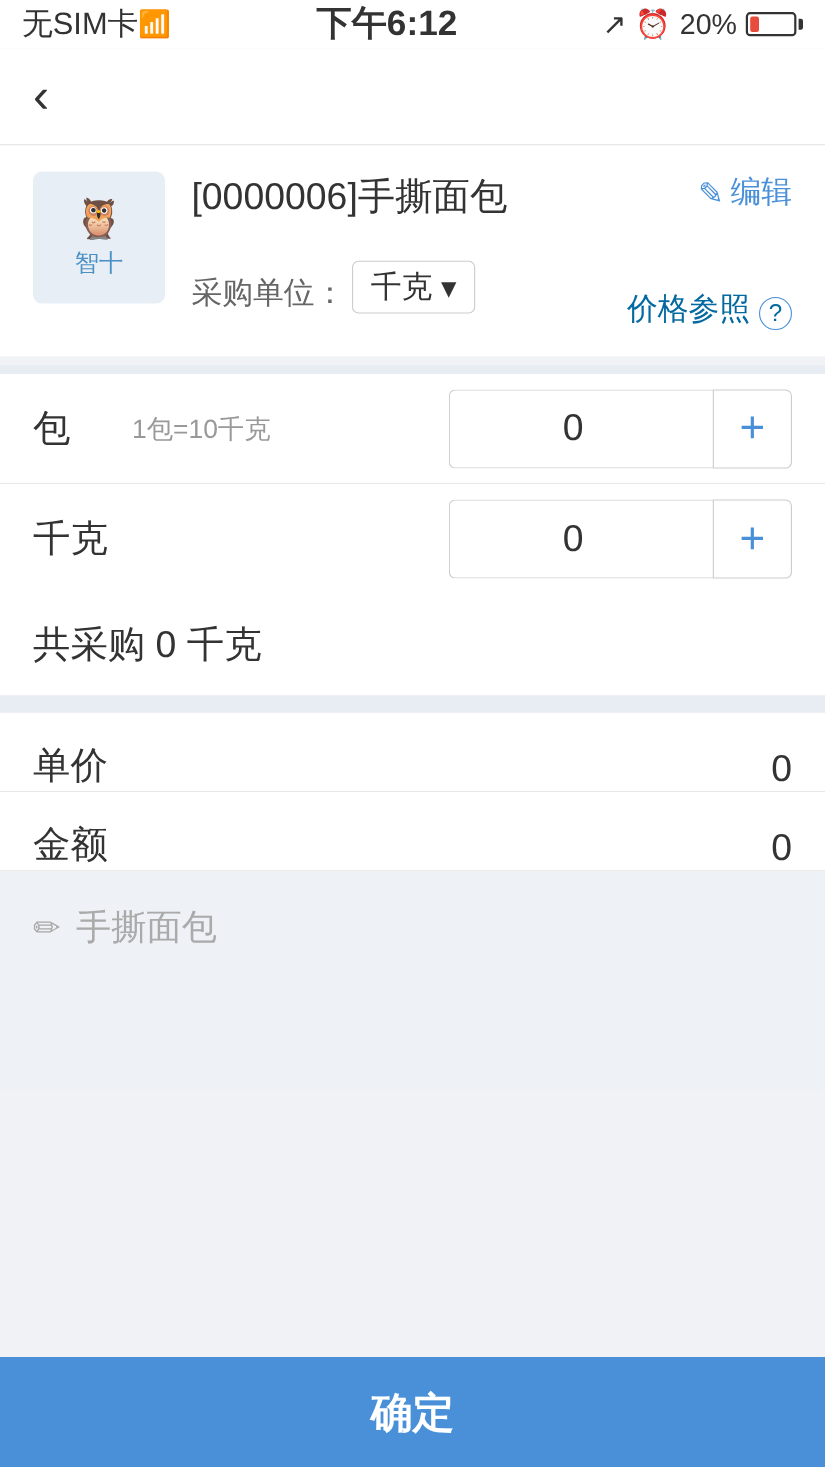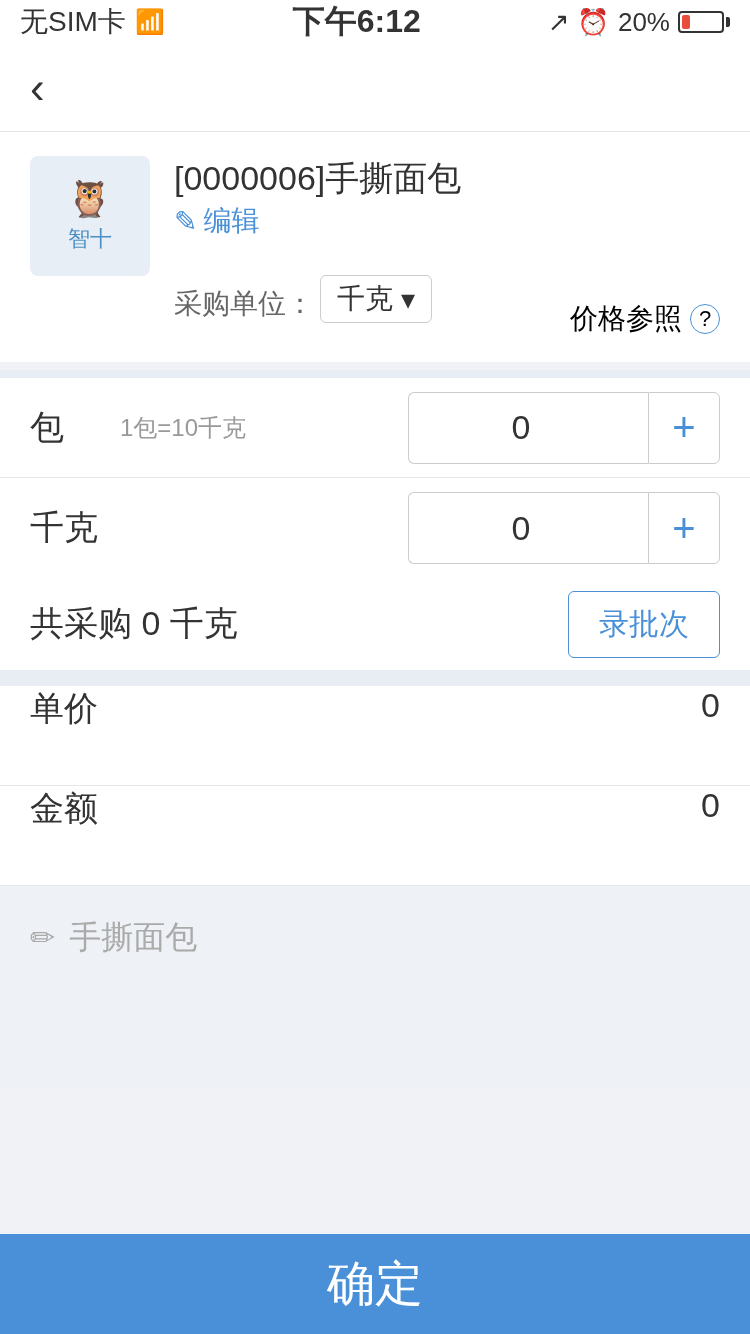--- a/index.html
+++ b/index.html
@@ -17,21 +17,21 @@
     .status-bar {
       height: 44px;
       background: #fff;
       display: flex;
       align-items: center;
       justify-content: space-between;
       padding: 0 20px;
       font-size: 28px;
       font-weight: 500;
     }
-    .status-left { display: flex; align-items: center; gap: 10px; }
+    .status-left { display: flex; align-items: center; gap: 0; }
     .status-center { font-size: 32px; font-weight: 600; }
     .status-right { display: flex; align-items: center; gap: 8px; font-size: 26px; }
     .battery {
       display: inline-flex; align-items: center; gap: 2px;
     }
     .battery-body {
       width: 46px; height: 22px; border: 2px solid #333; border-radius: 4px; position: relative; display: flex; align-items: center;
     }
     .battery-fill {
       width: 20%; height: 14px; background: #e74c3c; margin-left: 2px; border-radius: 2px;
@@ -95,21 +95,20 @@
       margin-top: 4px;
     }
     .product-info {
       flex: 1;
     }
     .product-name-row {
       display: flex;
       justify-content: space-between;
       align-items: flex-start;
       margin-bottom: 20px;
-      flex-direction: column;
     }
     .product-name {
       font-size: 34px;
       font-weight: 500;
       color: #333;
     }
     .edit-btn {
       font-size: 28px;
       color: #4a90d9;
       display: flex;
@@ -136,23 +135,23 @@
       padding: 4px 16px;
       font-size: 28px;
       color: #333;
       background: #fff;
       display: inline-flex;
       align-items: center;
       gap: 8px;
     }
     .price-ref {
       font-size: 28px;
-      color: #000000;
-      display: flex;
-      align-items: center;
+      color: #0369a1;
+      display: flex;
+      align-items: flex-end;
       gap: 8px;
       cursor: pointer;
       margin-top: 40px;
     }
 
     
     .section-divider {
       height: 8px;
       background: #e8edf3;
     }
@@ -237,23 +236,23 @@
       cursor: pointer;
     }
 
     
     .info-section {
       background: #fff;
       margin-top: 0;
     }
     .info-row {
       display: flex;
-      align-items: flex-start;
+      align-items: flex-end;
       padding: 0 30px;
-      height: 100px;
+      height: 72px;
       border-bottom: 1px solid #e8e8e8;
     }
     .info-label {
       font-size: 34px;
       color: #333;
       flex: 1;
     }
     .info-value {
       font-size: 34px;
       color: #333;
@@ -293,23 +292,23 @@
       left: 0;
       width: 750px;
       height: 100px;
       background: #4a90d9;
       display: flex;
       align-items: center;
       justify-content: center;
       cursor: pointer;
     }
     .confirm-btn-label {
-      font-size: 48px;
+      font-size: 38px;
       color: #fff;
-      font-weight: 400;
+      font-weight: 700;
     }
 
     .wifi-icon { font-size: 24px; }
   </style>
 </head>
 <body>
 
 <div class="status-bar">
   <div class="status-left">
     <span>无SIM卡</span>
@@ -389,21 +388,20 @@
 </div>
 
 <div class="total-row">
   <span class="total-text">
     <span>共采购</span>
     <span> </span>
     <span>0</span>
     <span> </span>
     <span>千克</span>
   </span>
-  <button class="record-btn">录批次</button>
 </div>
 
 <div class="section-divider"></div>
 
 <div class="info-section">
   <div class="info-row">
     <span class="info-label">单价</span>
     <span class="info-value">0</span>
   </div>
   <div class="info-row">

